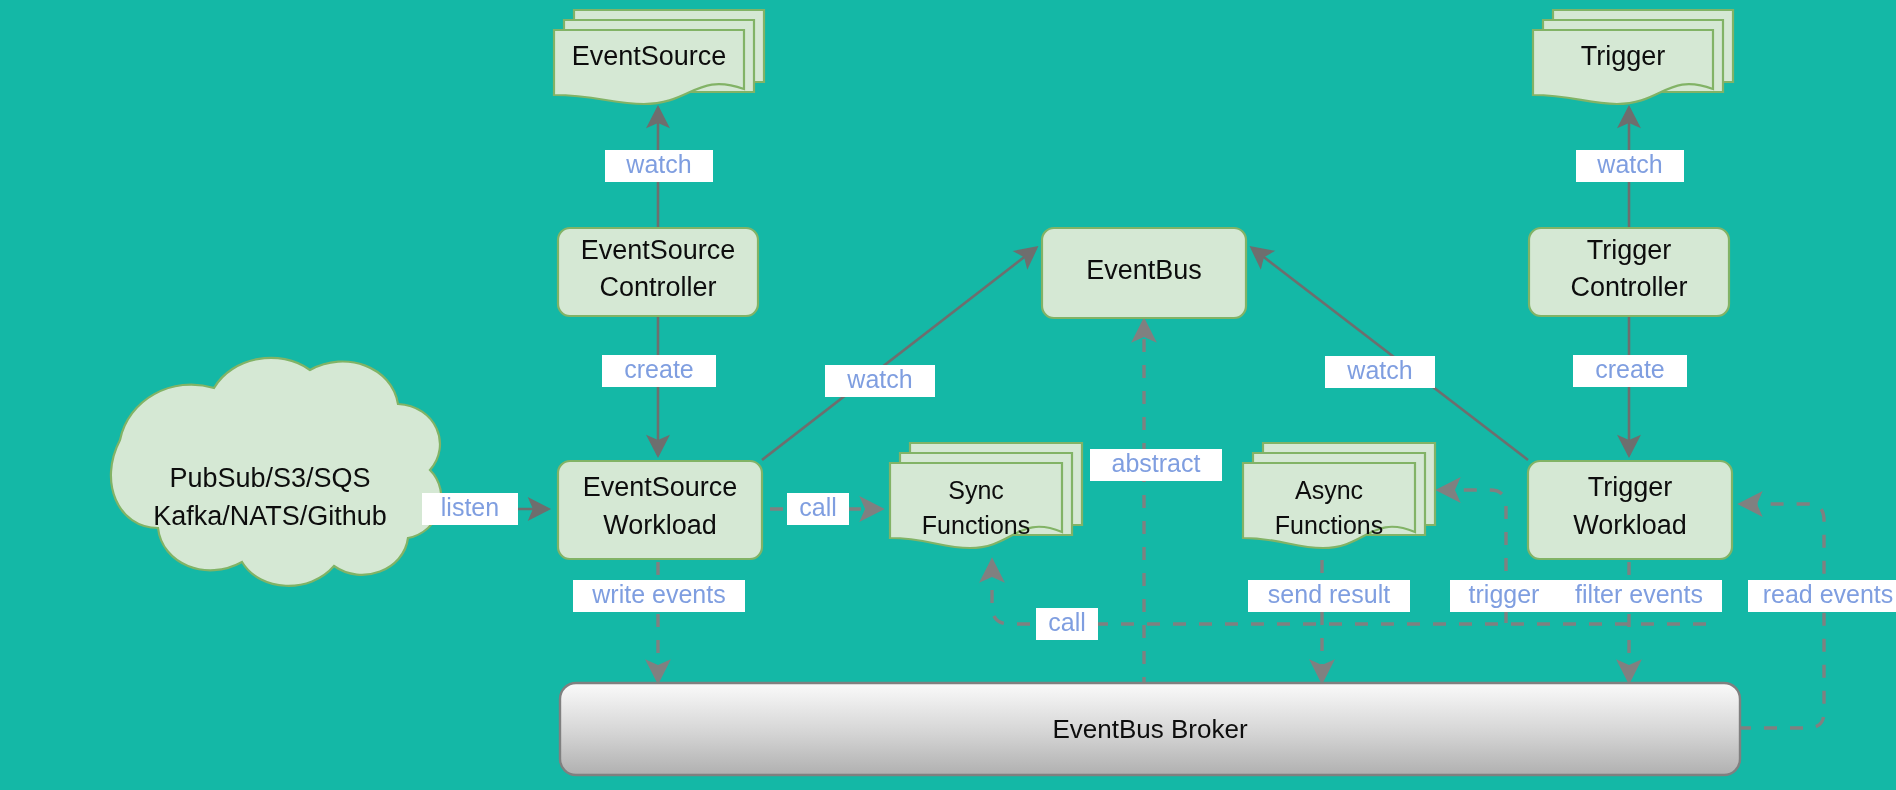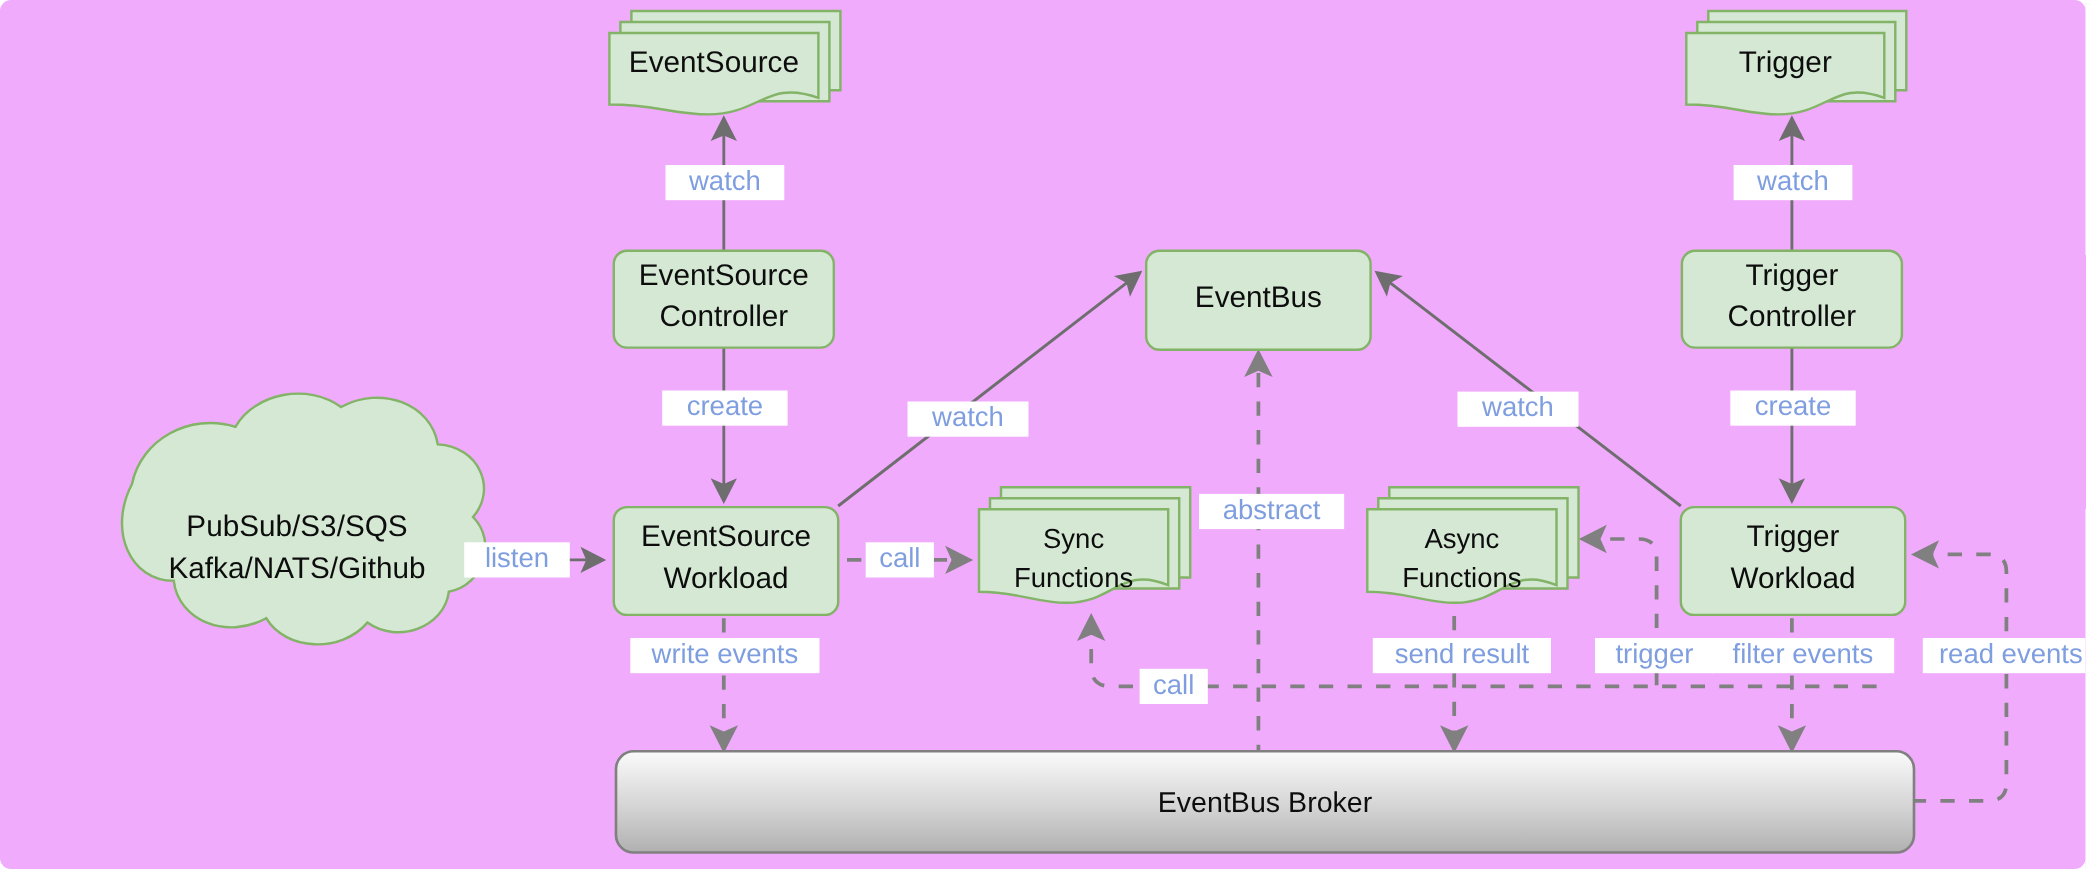--- a/index.html
+++ b/index.html
@@ -10,22 +10,21 @@
   body {
     width: 1896px;
     height: 790px;
     font-family: "Liberation Sans", sans-serif;
     overflow: hidden;
   }
   #diagram-root {
     position: relative;
     width: 1896px;
     height: 790px;
-    background: #f0abfc;
-    border-radius: 10px;
+    background: #14b8a6;
   }
   svg#diagram-svg {
     display: block;
     width: 1896px;
     height: 790px;
   }
   .node-label {
     font-family: "Liberation Sans", sans-serif;
     font-size: 27px;
     fill: #0d0d0d;

